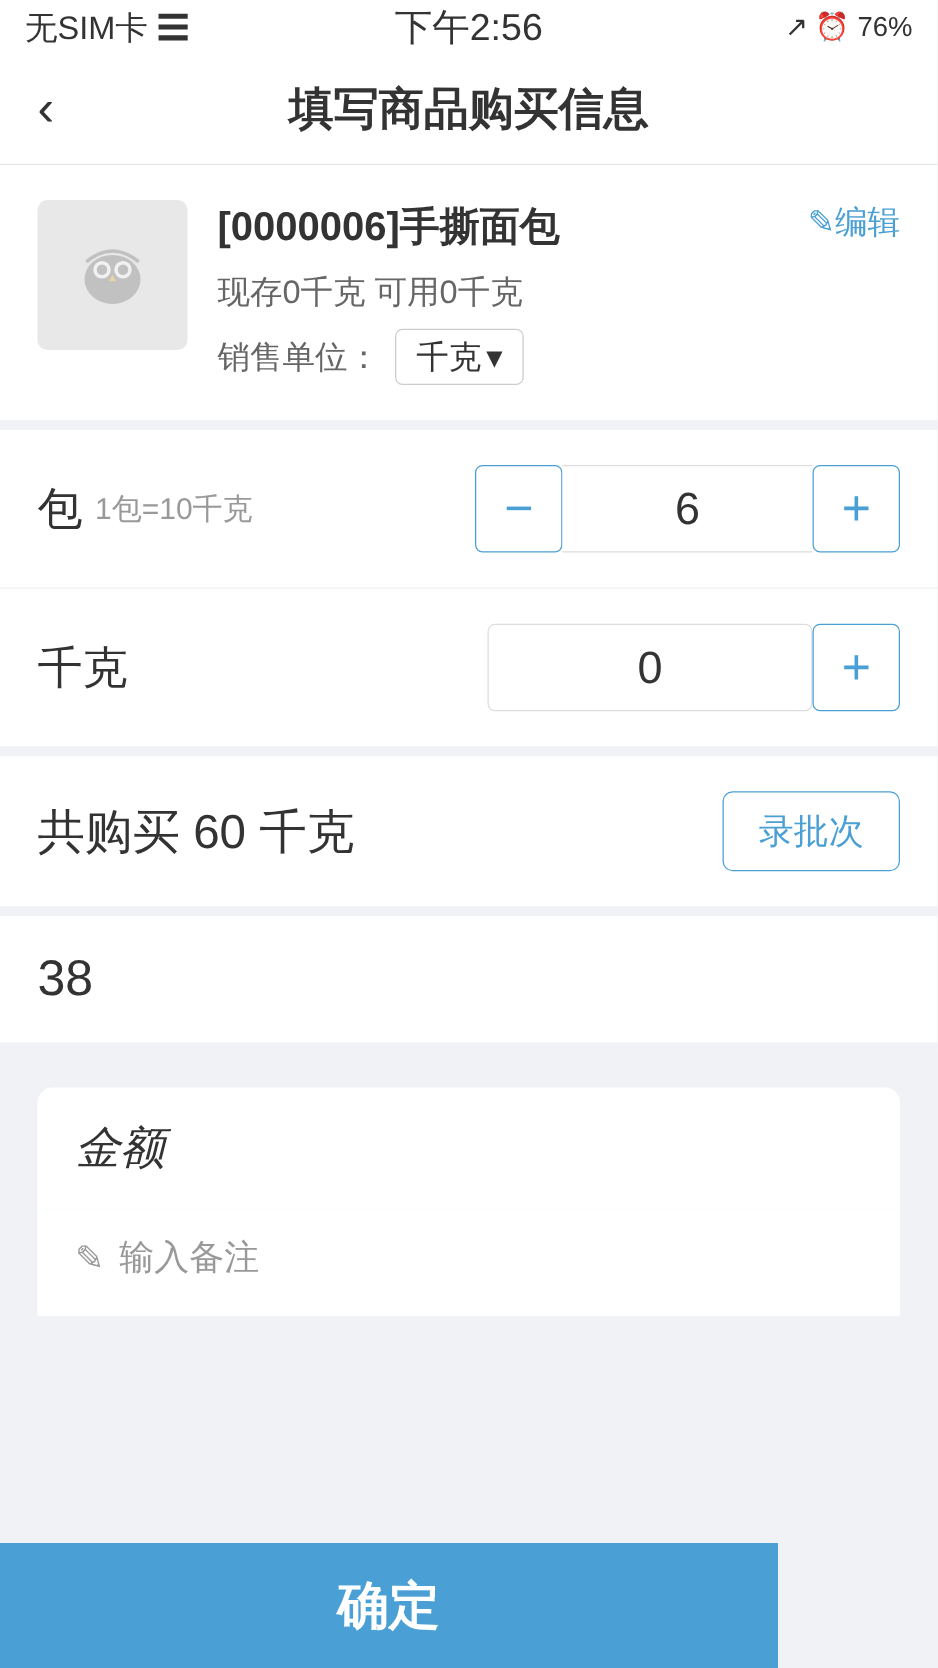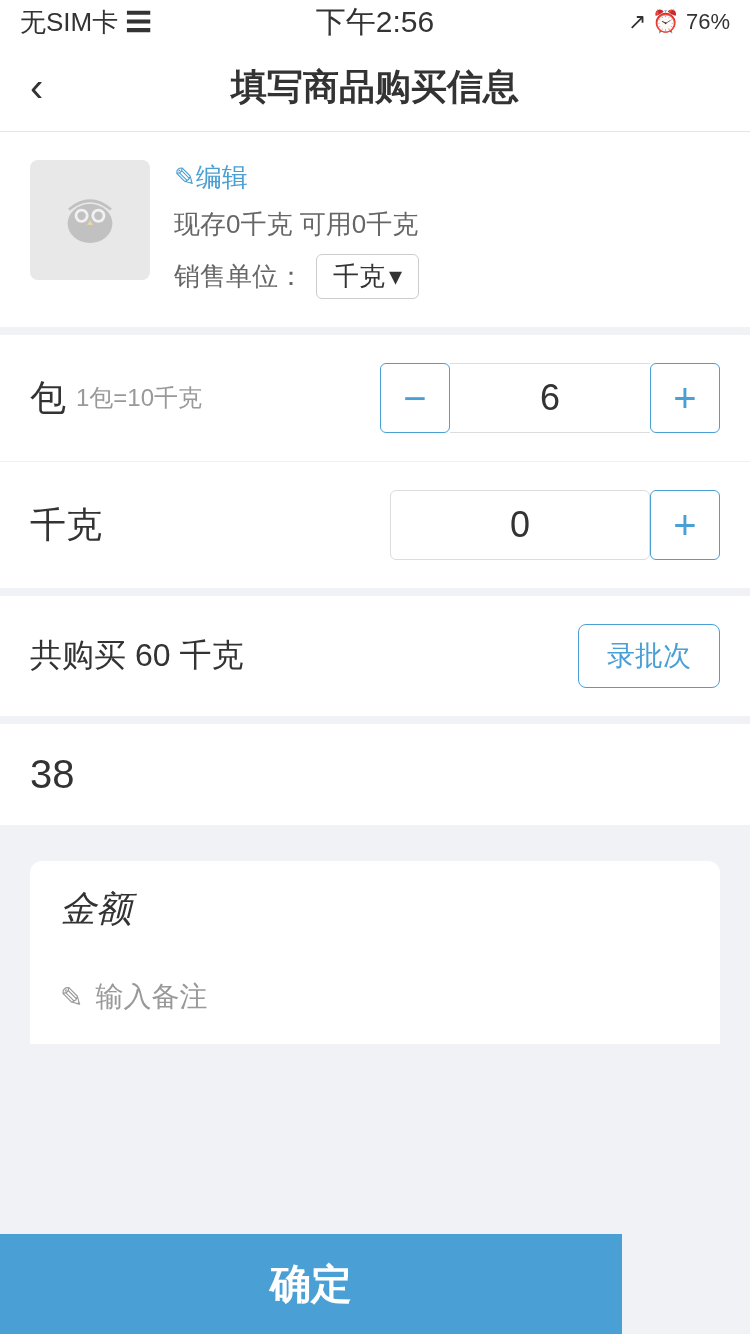--- a/index.html
+++ b/index.html
@@ -207,21 +207,21 @@
     
     .summary-row {
       background: #fff;
       padding: 28px 30px;
       display: flex;
       align-items: center;
       justify-content: space-between;
       border-bottom: 8px solid #f0f2f5;
     }
     .summary-text {
-      font-size: 32px;
+      font-size: 38px;
       color: #333;
     }
     .batch-btn {
       border: 1px solid #4a9fd4;
       color: #4a9fd4;
       background: #fff;
       border-radius: 8px;
       padding: 12px 28px;
       font-size: 28px;
       cursor: pointer;
@@ -360,20 +360,21 @@
       <circle cx="38" cy="44" r="10" fill="#fff"></circle>
       <circle cx="62" cy="44" r="10" fill="#fff"></circle>
       <circle cx="38" cy="44" r="6" fill="#888"></circle>
       <circle cx="62" cy="44" r="6" fill="#888"></circle>
       <polygon points="50,50 46,57 54,57" fill="#f0c040"></polygon>
       <path d="M20,35 Q50,10 80,35" stroke="#888" stroke-width="4" fill="none"></path>
     </svg>
   </div>
   <div class="product-info">
     <div class="product-header">
+      <div class="product-name">[0000006]手撕面包</div>
       <div class="edit-btn">✎编辑</div>
     </div>
     <div class="product-stock">现存0千克  可用0千克</div>
     <div class="product-unit-row">
       <span>销售单位：</span>
       <div class="unit-select">
         <span>千克</span>
         <span>▾</span>
       </div>
     </div>

